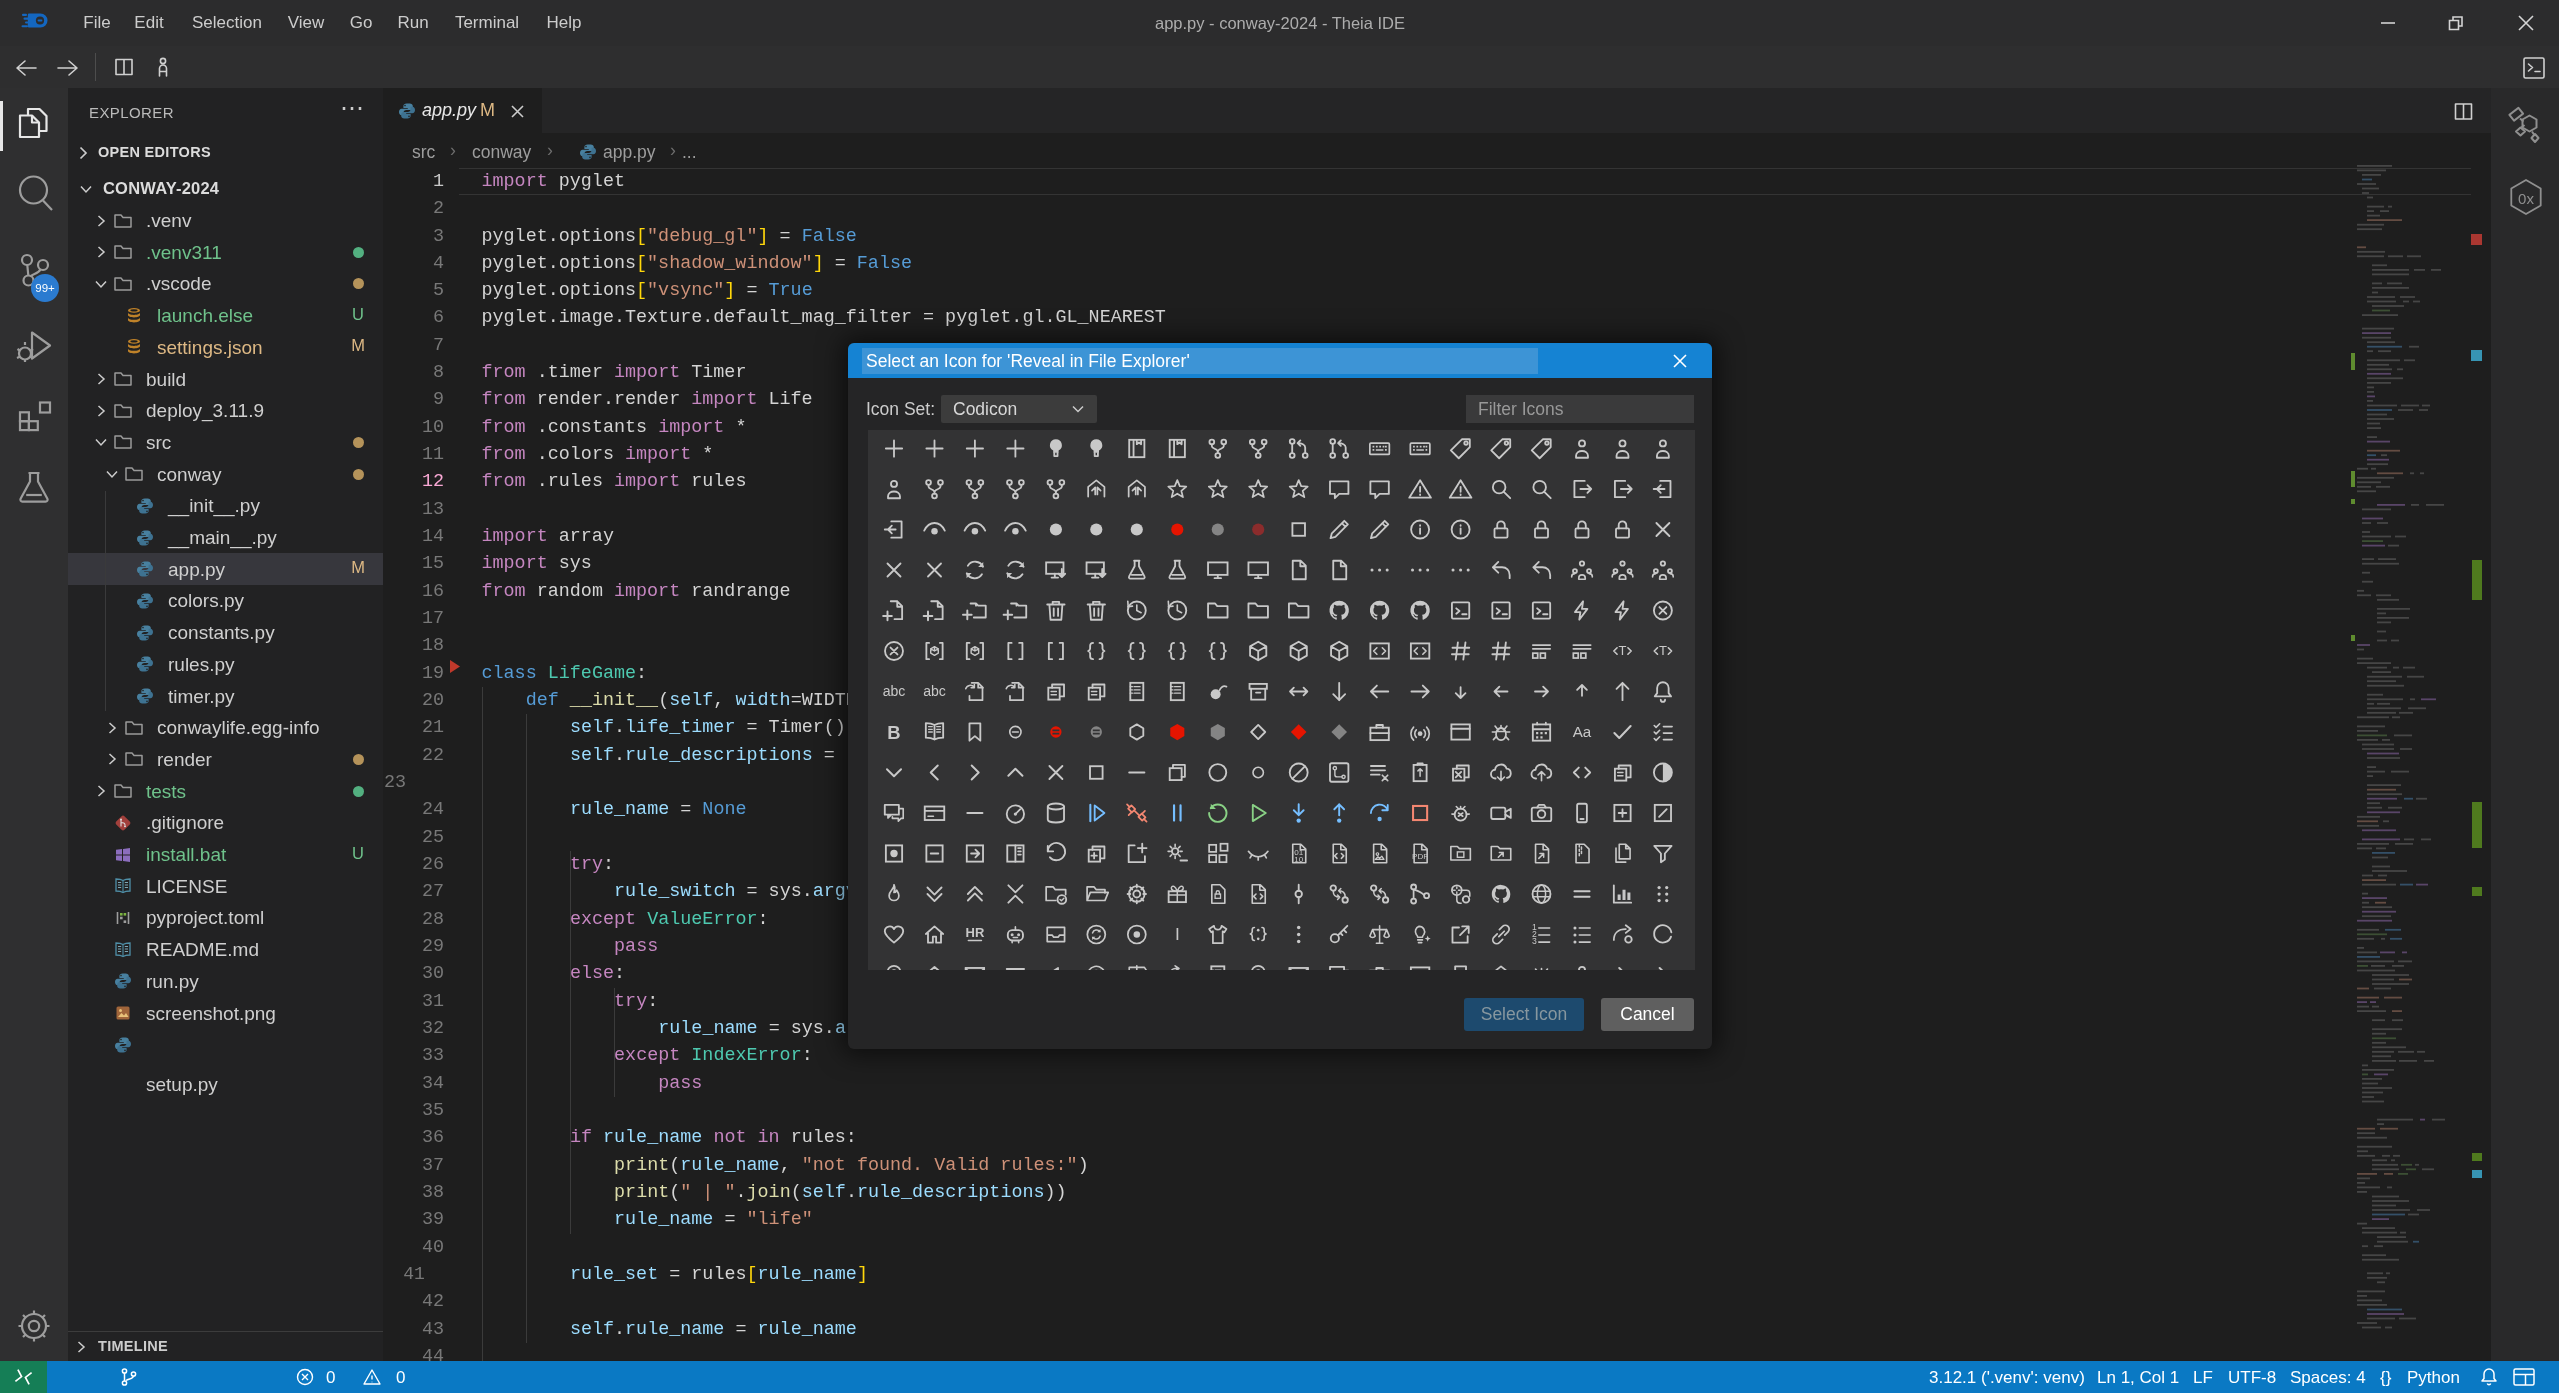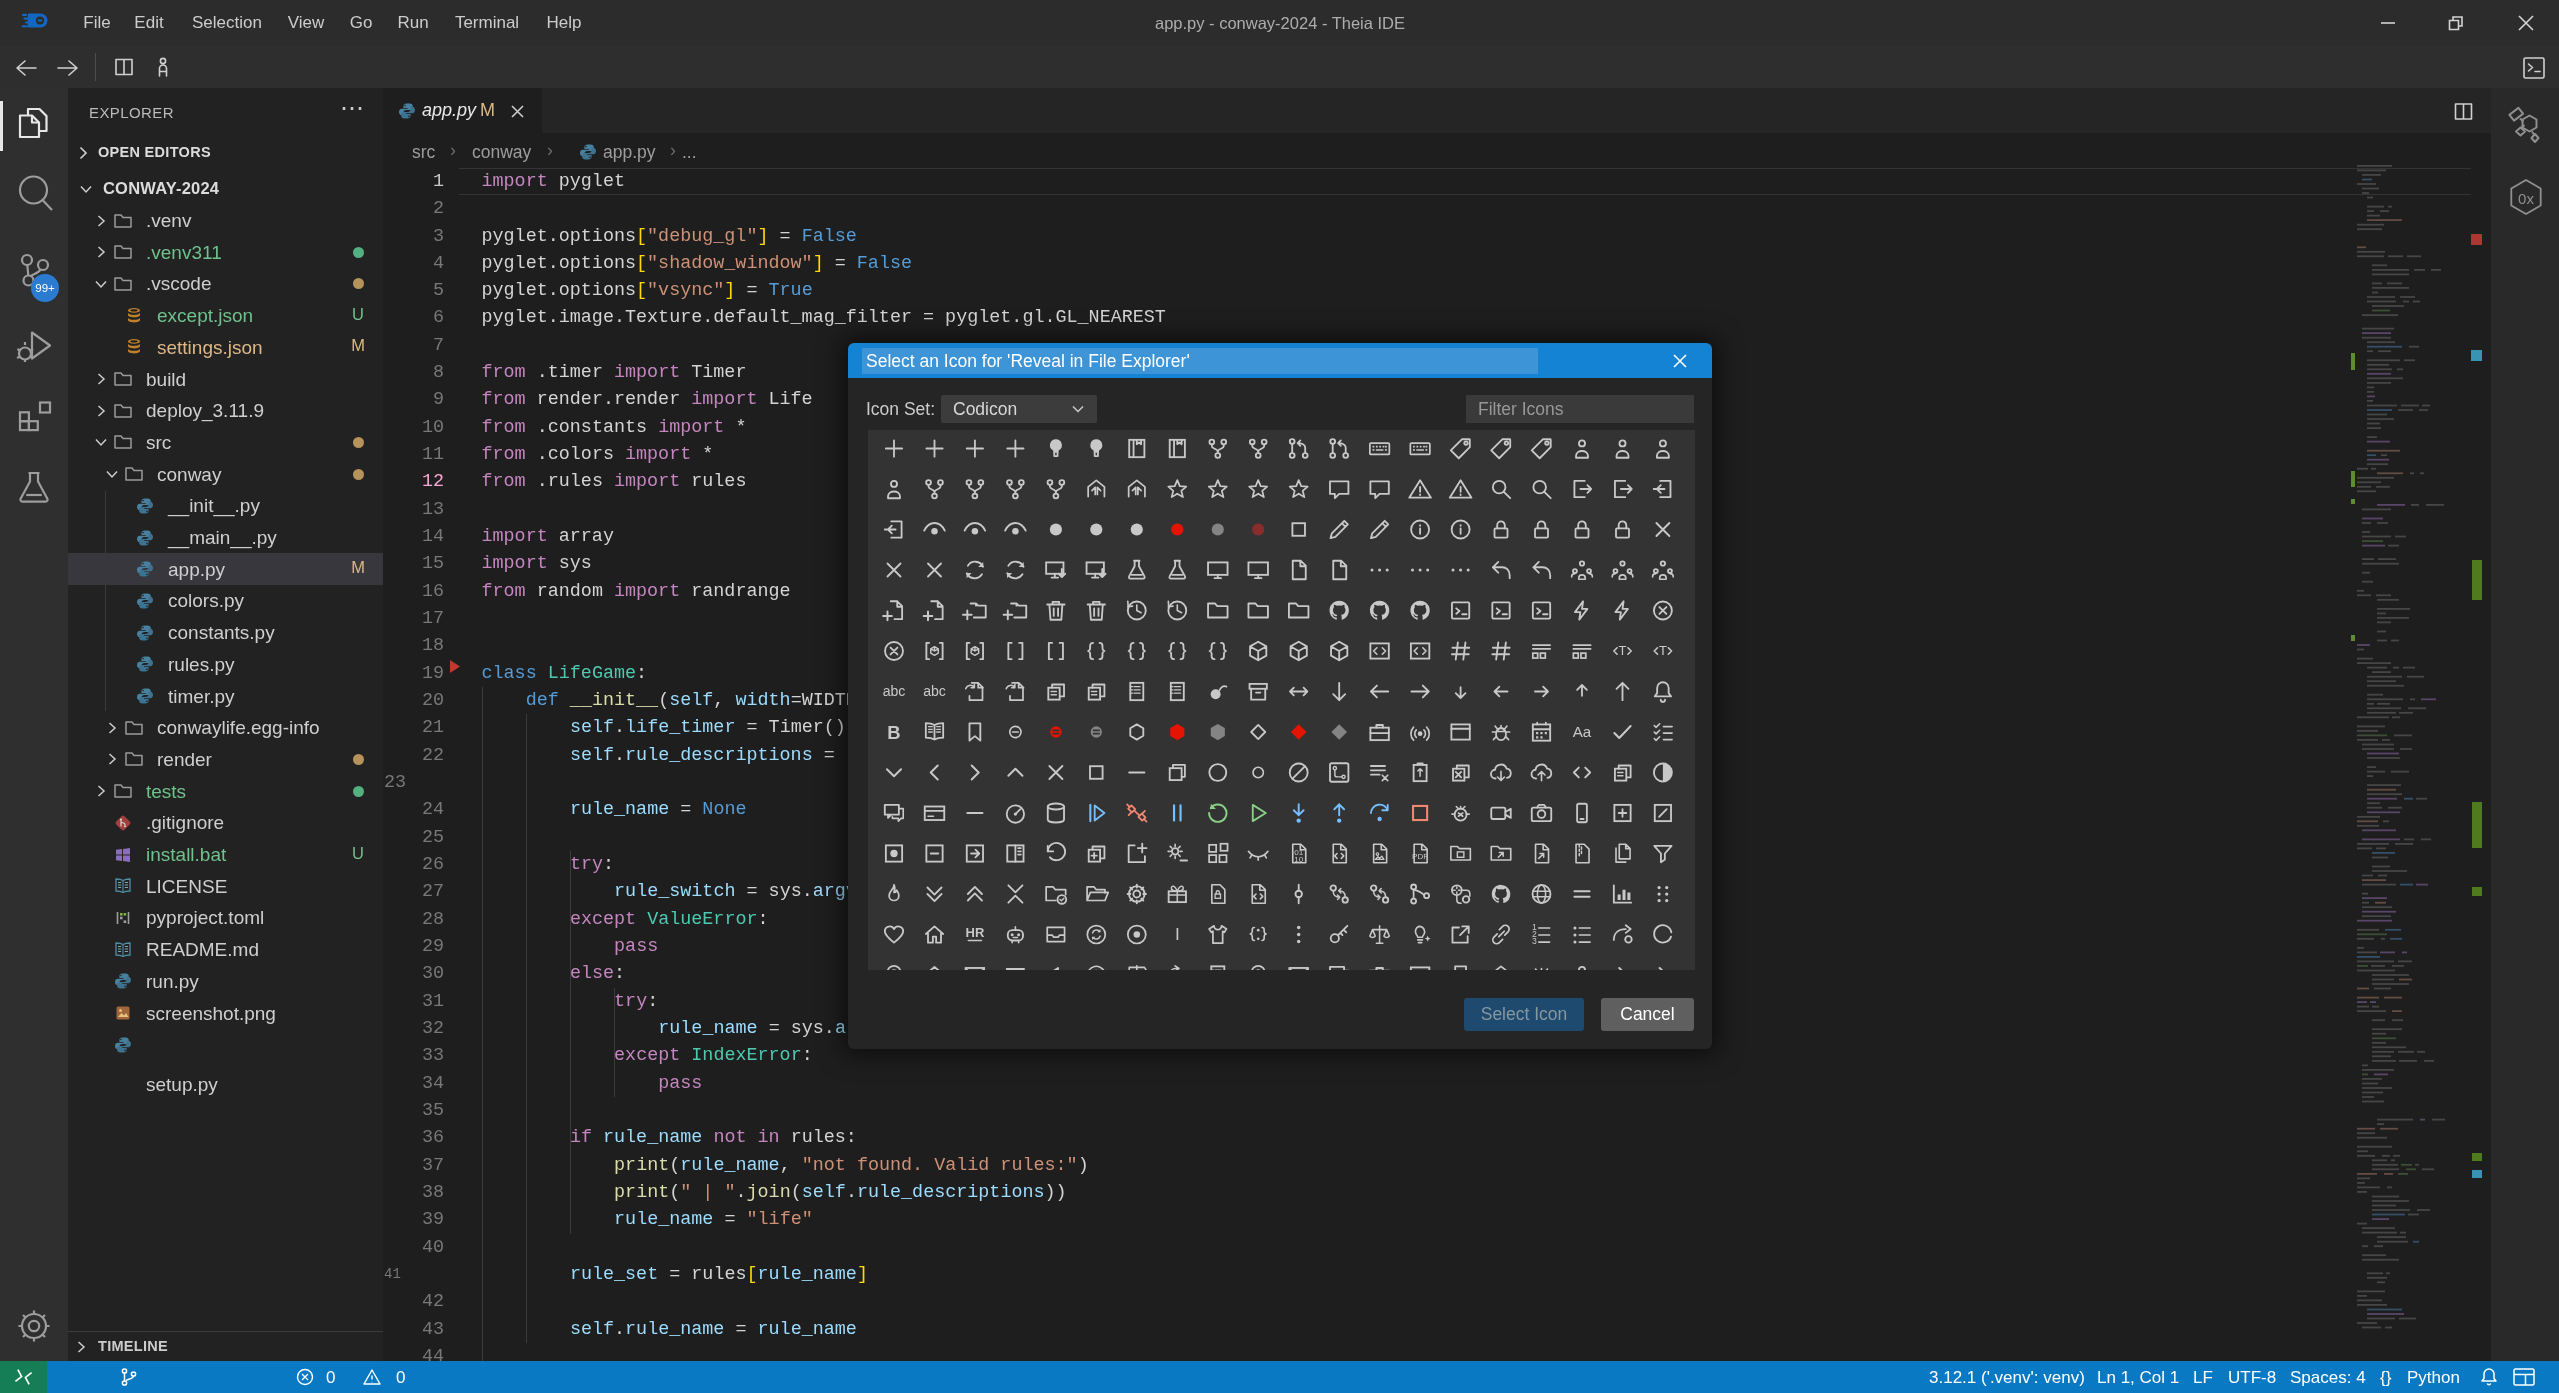--- a/index.html
+++ b/index.html
@@ -145,21 +145,21 @@
 <div class="abs" style="left:146px;top:273.4px;font-size:19px;color:#cfcfcf;">.vscode</div>
 <div class="abs" style="left:352.5px;top:278.4px;width:11px;height:11px;border-radius:50%;background:#b5935a;"></div>
 <svg class="abs" style="left:126px;top:306.6px" width="16" height="18" viewBox="0 0 16 18">
 <g fill="#bf8229">
       <ellipse cx="8" cy="3.4" rx="6" ry="2.4"></ellipse>
       <path d="M2 5.5c0 1.3 2.7 2.4 6 2.4s6-1.1 6-2.4v2.6c0 1.3-2.7 2.4-6 2.4s-6-1.1-6-2.4z"></path>
       <path d="M2 10.4c0 1.3 2.7 2.4 6 2.4s6-1.1 6-2.4V13c0 1.3-2.7 2.4-6 2.4S2 14.3 2 13z"></path>
     </g>
 <ellipse cx="8" cy="3.4" rx="3.6" ry="1.1" fill="#1e1e1e"></ellipse>
   </svg>
-<div class="abs" style="left:157px;top:305.1px;font-size:19px;color:#6fc28b;">except.json</div>
+<div class="abs" style="left:157px;top:305.1px;font-size:19px;color:#6fc28b;">launch.else</div>
 <div class="abs" style="left:348px;top:304.6px;width:20px;text-align:center;font-size:16.5px;color:#6fc28b;">U</div>
 <svg class="abs" style="left:126px;top:338.3px" width="16" height="18" viewBox="0 0 16 18">
 <g fill="#bf8229">
       <ellipse cx="8" cy="3.4" rx="6" ry="2.4"></ellipse>
       <path d="M2 5.5c0 1.3 2.7 2.4 6 2.4s6-1.1 6-2.4v2.6c0 1.3-2.7 2.4-6 2.4s-6-1.1-6-2.4z"></path>
       <path d="M2 10.4c0 1.3 2.7 2.4 6 2.4s6-1.1 6-2.4V13c0 1.3-2.7 2.4-6 2.4S2 14.3 2 13z"></path>
     </g>
 <ellipse cx="8" cy="3.4" rx="3.6" ry="1.1" fill="#1e1e1e"></ellipse>
   </svg>
 <div class="abs" style="left:157px;top:336.8px;font-size:19px;color:#ddb884;">settings.json</div>
@@ -434,21 +434,21 @@
 <div class="abs mono" style="left:384px;top:1097.06px;width:60px;height:27.33px;line-height:27.33px;text-align:right;font-size:18.4px;color:#787878;">35</div>
 <div class="abs mono" style="left:384px;top:1124.39px;width:60px;height:27.33px;line-height:27.33px;text-align:right;font-size:18.4px;color:#787878;">36</div>
 <div class="abs mono" style="left:481.5px;top:1124.39px;height:27.33px;line-height:27.33px;white-space:pre;font-size:18.4px;"><i style="color:#d4d4d4"> </i><i style="color:#d4d4d4"> </i><i style="color:#d4d4d4"> </i><i style="color:#d4d4d4"> </i><i style="color:#d4d4d4"> </i><i style="color:#d4d4d4"> </i><i style="color:#d4d4d4"> </i><i style="color:#d4d4d4"> </i><i style="color:#c586c0">if</i><i style="color:#d4d4d4"> </i><i style="color:#9cdcfe">rule_name</i><i style="color:#d4d4d4"> </i><i style="color:#c586c0">not</i><i style="color:#d4d4d4"> </i><i style="color:#c586c0">in</i><i style="color:#d4d4d4"> </i><i style="color:#d4d4d4">rules</i><i style="color:#d4d4d4">:</i></div>
 <div class="abs mono" style="left:384px;top:1151.72px;width:60px;height:27.33px;line-height:27.33px;text-align:right;font-size:18.4px;color:#787878;">37</div>
 <div class="abs mono" style="left:481.5px;top:1151.72px;height:27.33px;line-height:27.33px;white-space:pre;font-size:18.4px;"><i style="color:#d4d4d4"> </i><i style="color:#d4d4d4"> </i><i style="color:#d4d4d4"> </i><i style="color:#d4d4d4"> </i><i style="color:#d4d4d4"> </i><i style="color:#d4d4d4"> </i><i style="color:#d4d4d4"> </i><i style="color:#d4d4d4"> </i><i style="color:#d4d4d4"> </i><i style="color:#d4d4d4"> </i><i style="color:#d4d4d4"> </i><i style="color:#d4d4d4"> </i><i style="color:#dcdcaa">print</i><i style="color:#d4d4d4">(</i><i style="color:#9cdcfe">rule_name</i><i style="color:#d4d4d4">,</i><i style="color:#d4d4d4"> </i><i style="color:#ce9178">"not found. Valid rules:"</i><i style="color:#d4d4d4">)</i></div>
 <div class="abs mono" style="left:384px;top:1179.05px;width:60px;height:27.33px;line-height:27.33px;text-align:right;font-size:18.4px;color:#787878;">38</div>
 <div class="abs mono" style="left:481.5px;top:1179.05px;height:27.33px;line-height:27.33px;white-space:pre;font-size:18.4px;"><i style="color:#d4d4d4"> </i><i style="color:#d4d4d4"> </i><i style="color:#d4d4d4"> </i><i style="color:#d4d4d4"> </i><i style="color:#d4d4d4"> </i><i style="color:#d4d4d4"> </i><i style="color:#d4d4d4"> </i><i style="color:#d4d4d4"> </i><i style="color:#d4d4d4"> </i><i style="color:#d4d4d4"> </i><i style="color:#d4d4d4"> </i><i style="color:#d4d4d4"> </i><i style="color:#dcdcaa">print</i><i style="color:#d4d4d4">(</i><i style="color:#ce9178">" | "</i><i style="color:#d4d4d4">.</i><i style="color:#dcdcaa">join</i><i style="color:#d4d4d4">(</i><i style="color:#9cdcfe">self</i><i style="color:#d4d4d4">.</i><i style="color:#9cdcfe">rule_descriptions</i><i style="color:#d4d4d4">)</i><i style="color:#d4d4d4">)</i></div>
 <div class="abs mono" style="left:384px;top:1206.38px;width:60px;height:27.33px;line-height:27.33px;text-align:right;font-size:18.4px;color:#787878;">39</div>
 <div class="abs mono" style="left:481.5px;top:1206.38px;height:27.33px;line-height:27.33px;white-space:pre;font-size:18.4px;"><i style="color:#d4d4d4"> </i><i style="color:#d4d4d4"> </i><i style="color:#d4d4d4"> </i><i style="color:#d4d4d4"> </i><i style="color:#d4d4d4"> </i><i style="color:#d4d4d4"> </i><i style="color:#d4d4d4"> </i><i style="color:#d4d4d4"> </i><i style="color:#d4d4d4"> </i><i style="color:#d4d4d4"> </i><i style="color:#d4d4d4"> </i><i style="color:#d4d4d4"> </i><i style="color:#9cdcfe">rule_name</i><i style="color:#d4d4d4"> </i><i style="color:#d4d4d4">=</i><i style="color:#d4d4d4"> </i><i style="color:#ce9178">"life"</i></div>
 <div class="abs mono" style="left:384px;top:1233.71px;width:60px;height:27.33px;line-height:27.33px;text-align:right;font-size:18.4px;color:#787878;">40</div>
-<div class="abs mono" style="left:384px;top:1261.04px;width:60px;height:27.33px;line-height:27.33px;text-align:left;font-size:14px;color:#787878;">41</div>
+<div class="abs mono" style="left:384px;top:1261.04px;width:60px;height:27.33px;line-height:27.33px;text-align:center;font-size:18px;color:#787878;">41</div>
 <div class="abs mono" style="left:481.5px;top:1261.04px;height:27.33px;line-height:27.33px;white-space:pre;font-size:18.4px;"><i style="color:#d4d4d4"> </i><i style="color:#d4d4d4"> </i><i style="color:#d4d4d4"> </i><i style="color:#d4d4d4"> </i><i style="color:#d4d4d4"> </i><i style="color:#d4d4d4"> </i><i style="color:#d4d4d4"> </i><i style="color:#d4d4d4"> </i><i style="color:#9cdcfe">rule_set</i><i style="color:#d4d4d4"> </i><i style="color:#d4d4d4">=</i><i style="color:#d4d4d4"> </i><i style="color:#d4d4d4">rules</i><i style="color:#ffd70b">[</i><i style="color:#9cdcfe">rule_name</i><i style="color:#ffd70b">]</i></div>
 <div class="abs mono" style="left:384px;top:1288.37px;width:60px;height:27.33px;line-height:27.33px;text-align:right;font-size:18.4px;color:#787878;">42</div>
 <div class="abs mono" style="left:384px;top:1315.70px;width:60px;height:27.33px;line-height:27.33px;text-align:right;font-size:18.4px;color:#787878;">43</div>
 <div class="abs mono" style="left:481.5px;top:1315.70px;height:27.33px;line-height:27.33px;white-space:pre;font-size:18.4px;"><i style="color:#d4d4d4"> </i><i style="color:#d4d4d4"> </i><i style="color:#d4d4d4"> </i><i style="color:#d4d4d4"> </i><i style="color:#d4d4d4"> </i><i style="color:#d4d4d4"> </i><i style="color:#d4d4d4"> </i><i style="color:#d4d4d4"> </i><i style="color:#9cdcfe">self</i><i style="color:#d4d4d4">.</i><i style="color:#9cdcfe">rule_name</i><i style="color:#d4d4d4"> </i><i style="color:#d4d4d4">=</i><i style="color:#d4d4d4"> </i><i style="color:#9cdcfe">rule_name</i></div>
 <div class="abs mono" style="left:384px;top:1343.03px;width:60px;height:27.33px;line-height:27.33px;text-align:right;font-size:18.4px;color:#787878;">44</div>
 <svg class="abs" style="left:448px;top:659px" width="14" height="16" viewBox="0 0 14 16">
     <path d="M2 1l10 6.5L2 14z" fill="#c0392b"></path>
   </svg>
 <svg class="abs" style="left:0;top:0" width="2559" height="1393" viewBox="0 0 2559 1393">
     <rect x="2357" y="165.0" width="35" height="1.8" fill="#8a8a8a" opacity="0.38"></rect>

